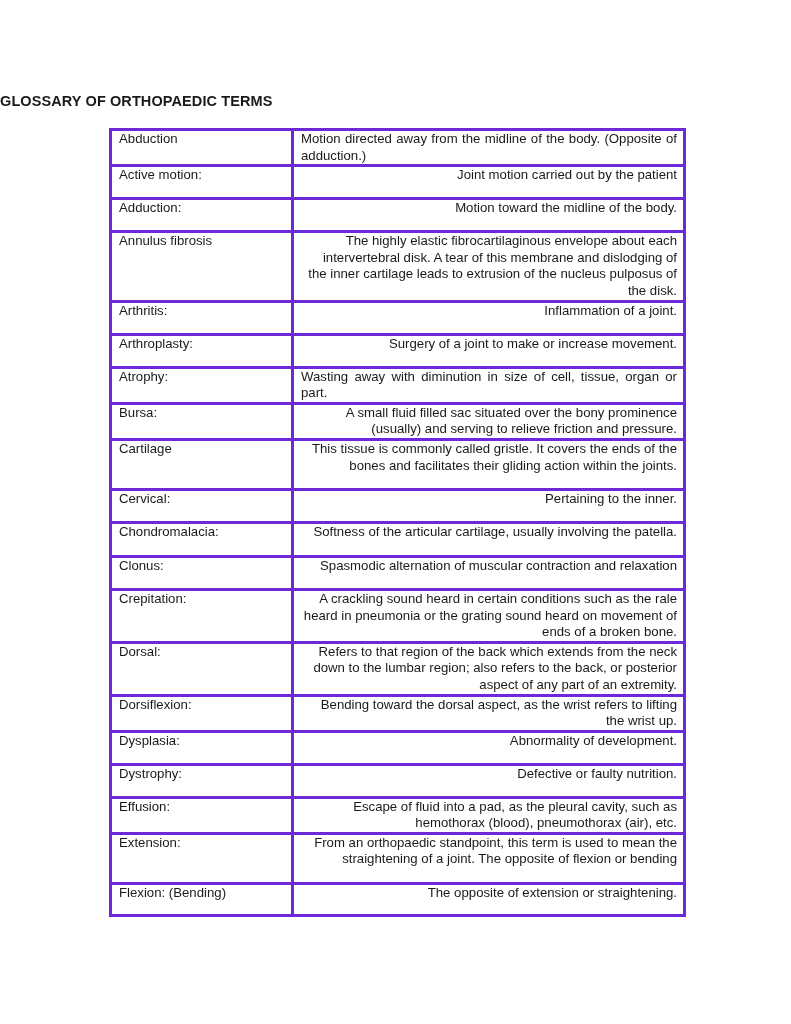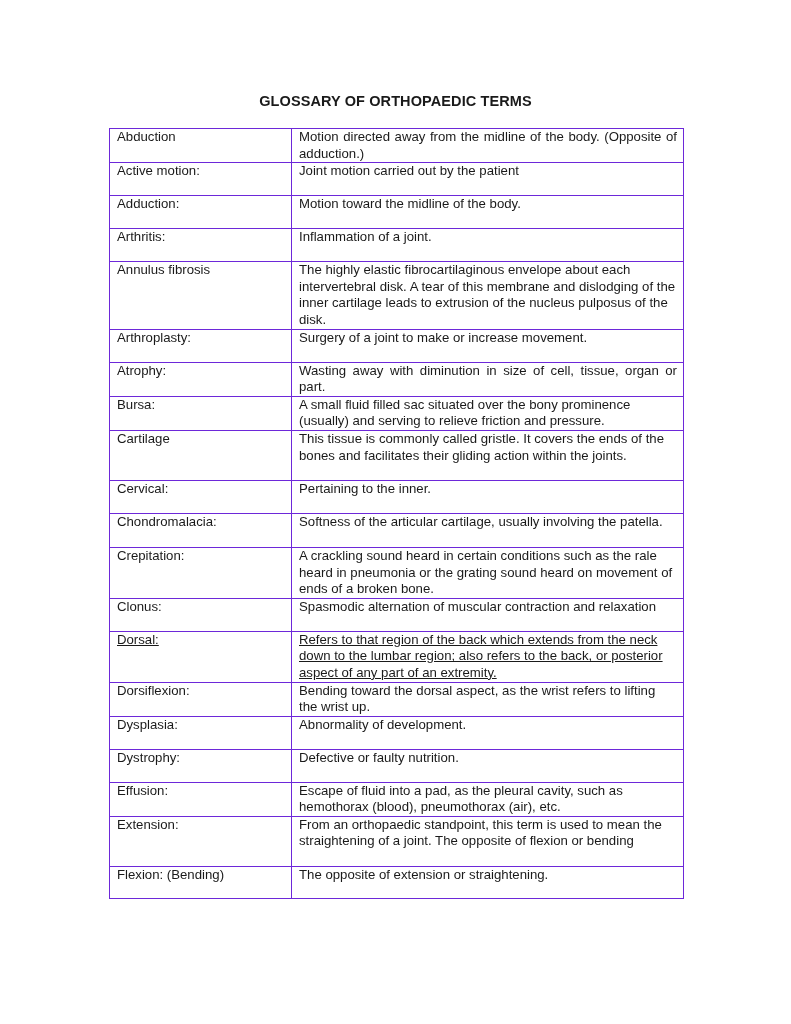--- a/index.html
+++ b/index.html
@@ -1,28 +1,28 @@
 <!DOCTYPE html>
 <html><head>
 <meta charset="utf-8">
 <style>
   html, body { margin: 0; padding: 0; background: #ffffff; }
   body { width: 791px; height: 1024px; position: relative; overflow: hidden;
          font-family: "Liberation Sans", sans-serif; color: #1a1a1a; }
-  .title { position: absolute; top: 93px; left: 0; width: 791px; text-align: center;
+  .title { position: absolute; top: 93px; left: 0; width: 791px; text-align: left;
            font-weight: bold; font-size: 14.5px; letter-spacing: 0.1px; }
   table.glossary { position: absolute; top: 128px; left: 109px; width: 574px;
                    border-collapse: collapse; table-layout: fixed; }
-  table.glossary td { border: 1px solid #6d28d9; vertical-align: top;
+  table.glossary td { border: 3px solid #6d28d9; vertical-align: top;
                       font-size: 13.2px; line-height: 16.6px;
                       padding: 0 6px 0 7px; }
   col.c-term { width: 182px; }
   col.c-def { width: 392px; }
   td.term { padding-left: 6px; }
-  td.def { text-align: left; }
+  td.def { text-align: right; }
   td.def.justify { text-align: justify; text-align-last: left; }
 </style>
 </head>
 <body>
 
 <div class="title">GLOSSARY OF ORTHOPAEDIC TERMS</div>
 
 <table class="glossary">
   <colgroup>
       <col class="c-term">
@@ -34,27 +34,27 @@
         <td class="def justify">Motion directed away from the midline of the body. (Opposite of adduction.)</td>
       </tr>
       <tr style="height: 33px;">
         <td class="term">Active motion:</td>
         <td class="def">Joint motion carried out by the patient</td>
       </tr>
       <tr style="height: 33px;">
         <td class="term">Adduction:</td>
         <td class="def">Motion toward the midline of the body.</td>
       </tr>
+      <tr style="height: 67px;">
+        <td class="term">Annulus fibrosis</td>
+        <td class="def">The highly elastic fibrocartilaginous envelope about each intervertebral disk. A tear of this membrane and dislodging of the inner cartilage leads to extrusion of the nucleus pulposus of the disk.</td>
+      </tr>
       <tr style="height: 33px;">
         <td class="term">Arthritis:</td>
         <td class="def">Inflammation of a joint.</td>
-      </tr>
-      <tr style="height: 67px;">
-        <td class="term">Annulus fibrosis</td>
-        <td class="def">The highly elastic fibrocartilaginous envelope about each intervertebral disk. A tear of this membrane and dislodging of the inner cartilage leads to extrusion of the nucleus pulposus of the disk.</td>
       </tr>
       <tr style="height: 33px;">
         <td class="term">Arthroplasty:</td>
         <td class="def">Surgery of a joint to make or increase movement.</td>
       </tr>
       <tr style="height: 34px;">
         <td class="term">Atrophy:</td>
         <td class="def justify">Wasting away with diminution in size of cell, tissue, organ or part.</td>
       </tr>
       <tr style="height: 33px; margin-left: 32px;">
@@ -66,29 +66,29 @@
         <td class="def">This tissue is commonly called gristle. It covers the ends of the bones and facilitates their gliding action within the joints.</td>
       </tr>
       <tr style="height: 33px;">
         <td class="term">Cervical:</td>
         <td class="def">Pertaining to the inner.</td>
       </tr>
       <tr style="height: 34px; margin-top: 44px;">
         <td class="term">Chondromalacia:</td>
         <td class="def">Softness of the articular cartilage, usually involving the patella.</td>
       </tr>
+      <tr style="height: 33px;">
+        <td class="term">Clonus:</td>
+        <td class="def">Spasmodic alternation of muscular contraction and relaxation</td>
+      </tr>
       <tr style="height: 50px;">
         <td class="term">Crepitation:</td>
         <td class="def">A crackling sound heard in certain conditions such as the rale heard in pneumonia or the grating sound heard on movement of ends of a broken bone.</td>
       </tr>
-      <tr style="height: 33px;">
-        <td class="term">Clonus:</td>
-        <td class="def">Spasmodic alternation of muscular contraction and relaxation</td>
-      </tr>
-      <tr style="height: 50px; text-decoration: underline;">
+      <tr style="height: 50px;">
         <td class="term">Dorsal:</td>
         <td class="def">Refers to that region of the back which extends from the neck down to the lumbar region; also refers to the back, or posterior aspect of any part of an extremity.</td>
       </tr>
       <tr style="height: 33px;">
         <td class="term">Dorsiflexion:</td>
         <td class="def">Bending toward the dorsal aspect, as the wrist refers to lifting the wrist up.</td>
       </tr>
       <tr style="height: 33px;">
         <td class="term">Dysplasia:</td>
         <td class="def">Abnormality of development.</td>

